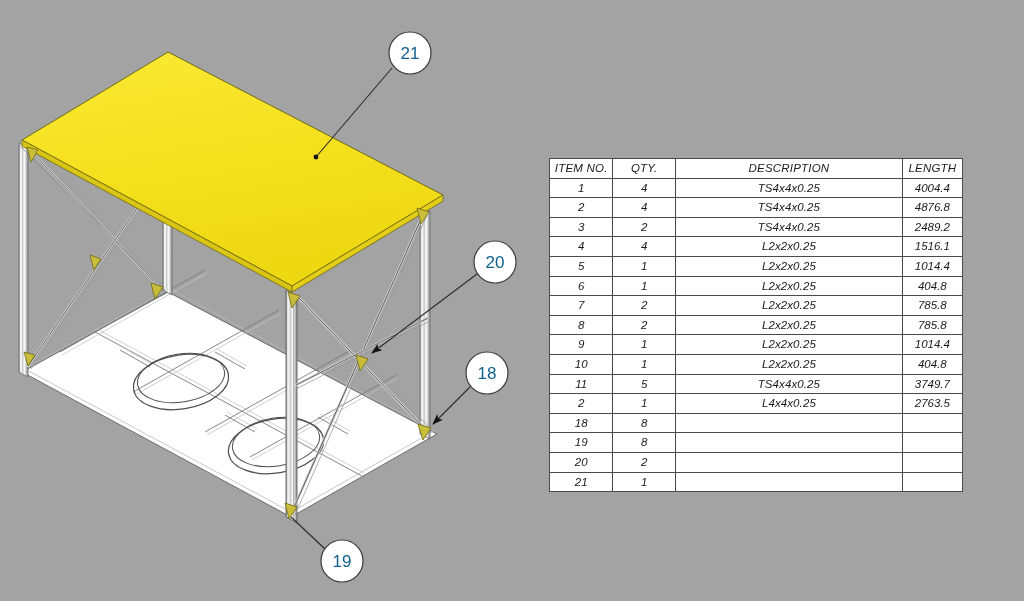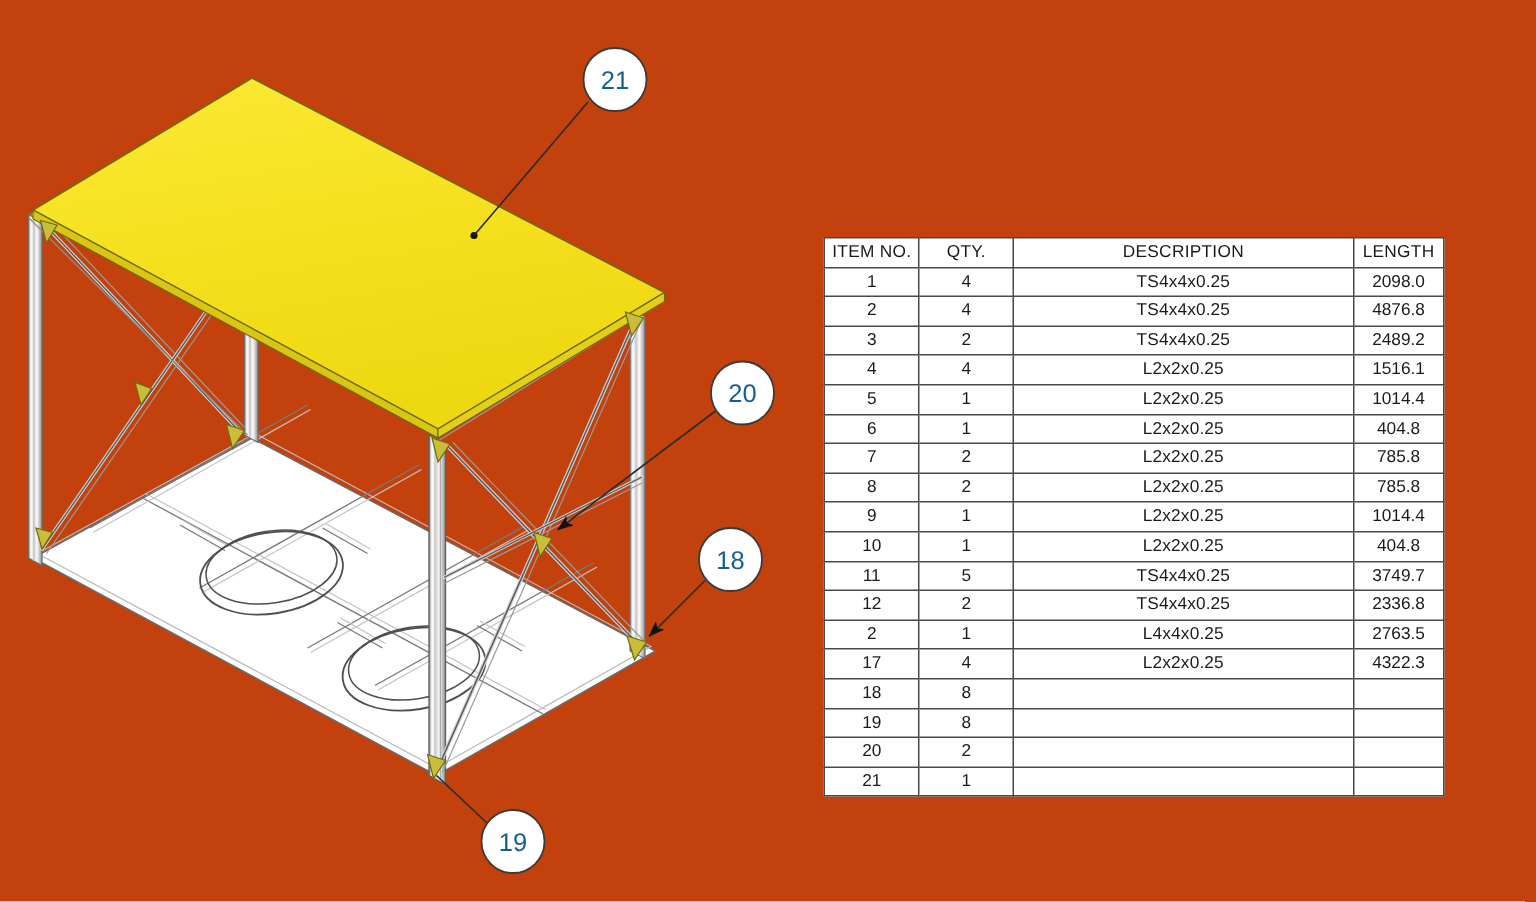--- a/index.html
+++ b/index.html
@@ -2,31 +2,32 @@
 <html><head>
 <meta charset="utf-8">
 <title>Assembly Drawing — Bill of Materials</title>
 <style>
   html,body{margin:0;padding:0;background:#ffffff;}
   body{
     width:1024px;height:601px;overflow:hidden;position:relative;
     font-family:"Liberation Sans", sans-serif;
     color:#1b1b1b;
   }
-  #sheet{position:absolute;inset:0;background:#c2410c;}
+  #sheet{position:absolute;inset:0;background:#a3a3a3;}
 
   
   #cad{position:absolute;left:0;top:0;width:540px;height:601px;}
   #cad svg{display:block;}
 
   
   #bom{
     position:absolute;left:549px;top:158px;width:414px;
     border-collapse:collapse;
     background:#fff;
+    font-style:italic;
   }
   #bom td,#bom th{
     border:1px solid #4a4a4a;
     height:18.6px;line-height:18.6px;padding:0;
     font-size:11.5px;font-weight:400;
     text-align:center;vertical-align:middle;
     color:#1a1a1a;white-space:nowrap;
   }
   #bom thead th{
     font-size:11.5px;font-weight:400;letter-spacing:.2px;
@@ -213,21 +214,21 @@
         <th class="c-qty">QTY.</th>
         <th class="c-desc">DESCRIPTION</th>
         <th class="c-len">LENGTH</th>
       </tr>
     </thead>
     <tbody id="bom-body">
         <tr>
           <td class="c-item">1</td>
           <td class="c-qty">4</td>
           <td class="c-desc">TS4x4x0.25</td>
-          <td class="c-len">2098.0</td>
+          <td class="c-len">4004.4</td>
         </tr>
         <tr>
           <td class="c-item">2</td>
           <td class="c-qty">4</td>
           <td class="c-desc">TS4x4x0.25</td>
           <td class="c-len">4876.8</td>
         </tr>
         <tr>
           <td class="c-item">3</td>
           <td class="c-qty">2</td>
@@ -276,36 +277,24 @@
           <td class="c-desc">L2x2x0.25</td>
           <td class="c-len">404.8</td>
         </tr>
         <tr>
           <td class="c-item">11</td>
           <td class="c-qty">5</td>
           <td class="c-desc">TS4x4x0.25</td>
           <td class="c-len">3749.7</td>
         </tr>
         <tr>
-          <td class="c-item">12</td>
-          <td class="c-qty">2</td>
-          <td class="c-desc">TS4x4x0.25</td>
-          <td class="c-len">2336.8</td>
-        </tr>
-        <tr>
           <td class="c-item">2</td>
           <td class="c-qty">1</td>
           <td class="c-desc">L4x4x0.25</td>
           <td class="c-len">2763.5</td>
-        </tr>
-        <tr>
-          <td class="c-item">17</td>
-          <td class="c-qty">4</td>
-          <td class="c-desc">L2x2x0.25</td>
-          <td class="c-len">4322.3</td>
         </tr>
         <tr>
           <td class="c-item">18</td>
           <td class="c-qty">8</td>
           <td class="c-desc"></td>
           <td class="c-len"></td>
         </tr>
         <tr>
           <td class="c-item">19</td>
           <td class="c-qty">8</td>

